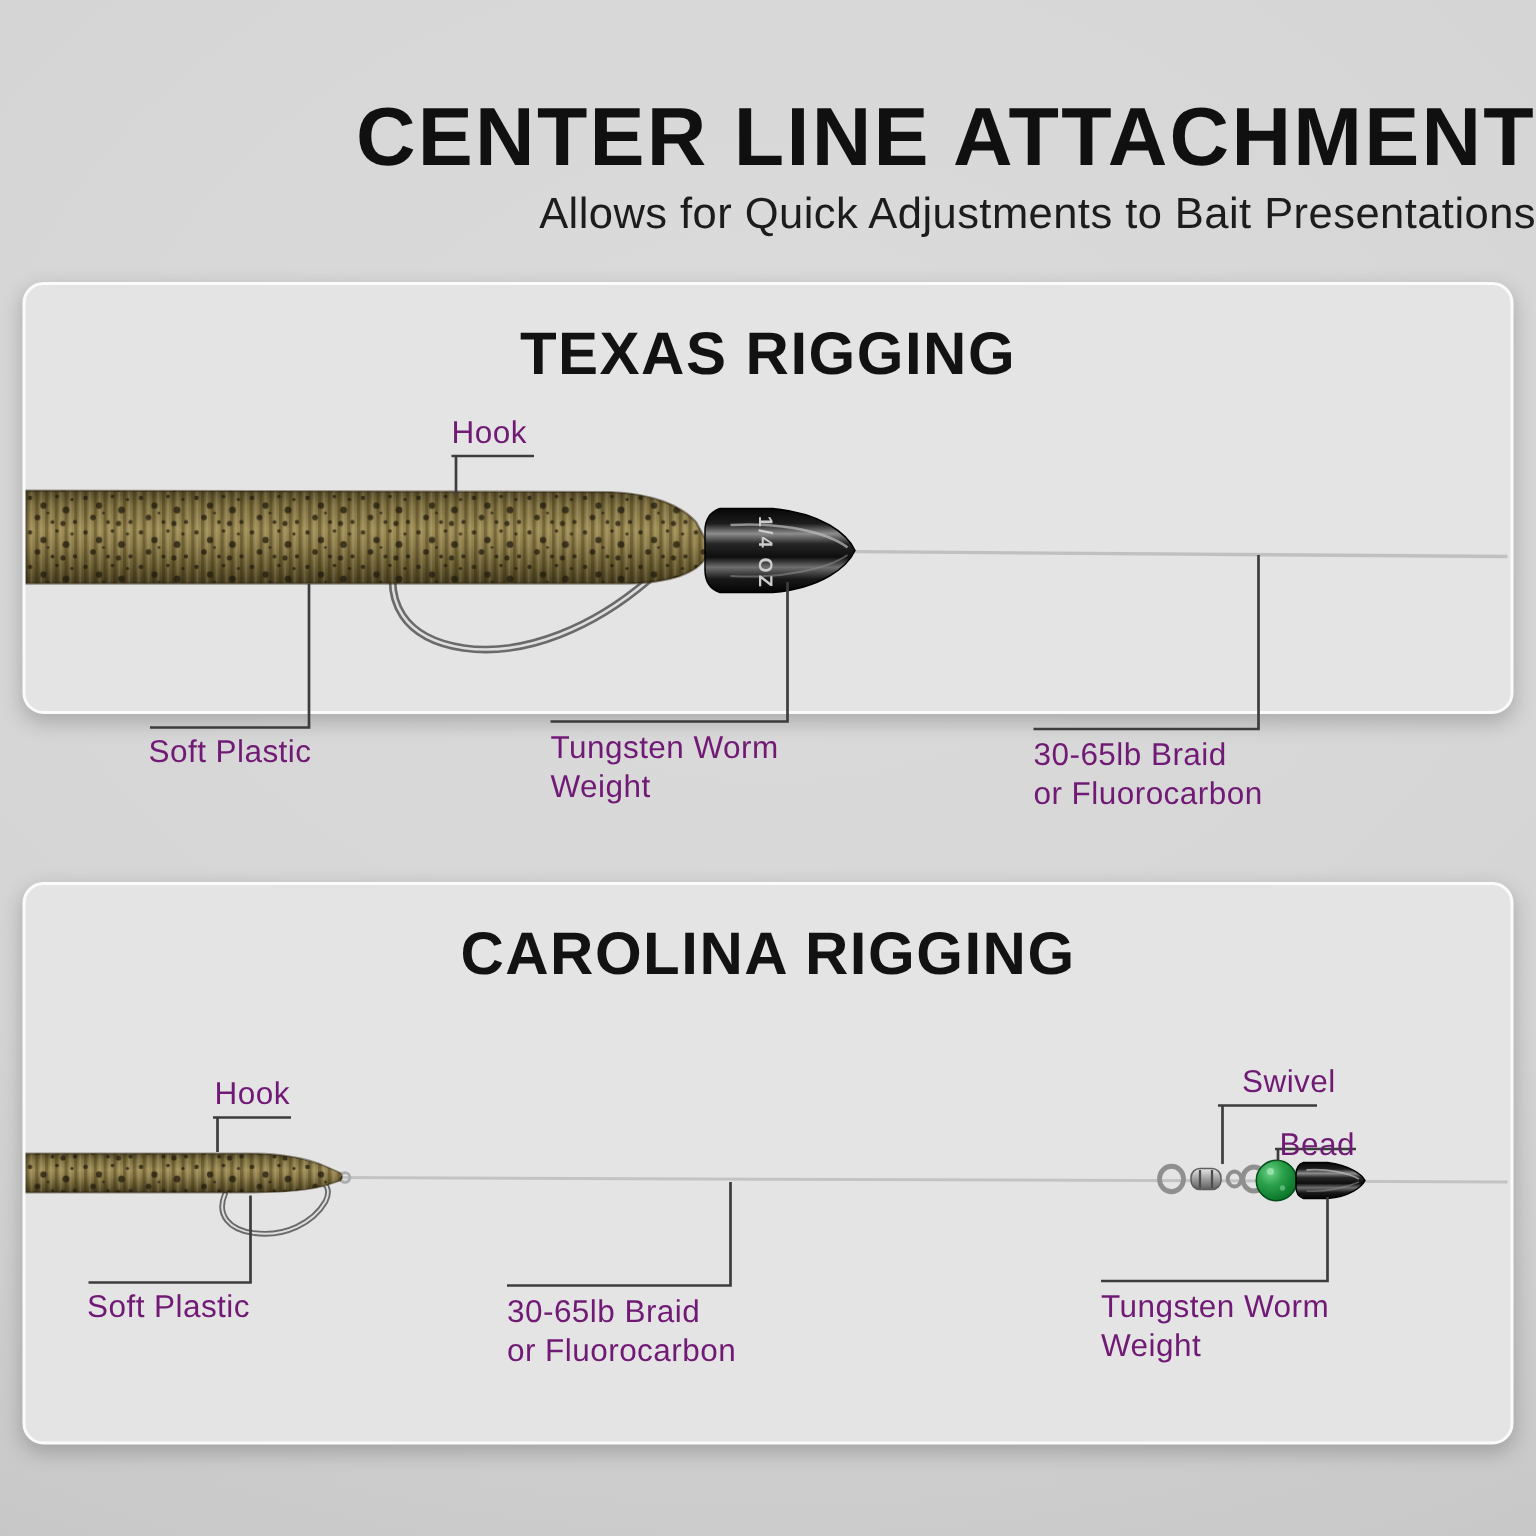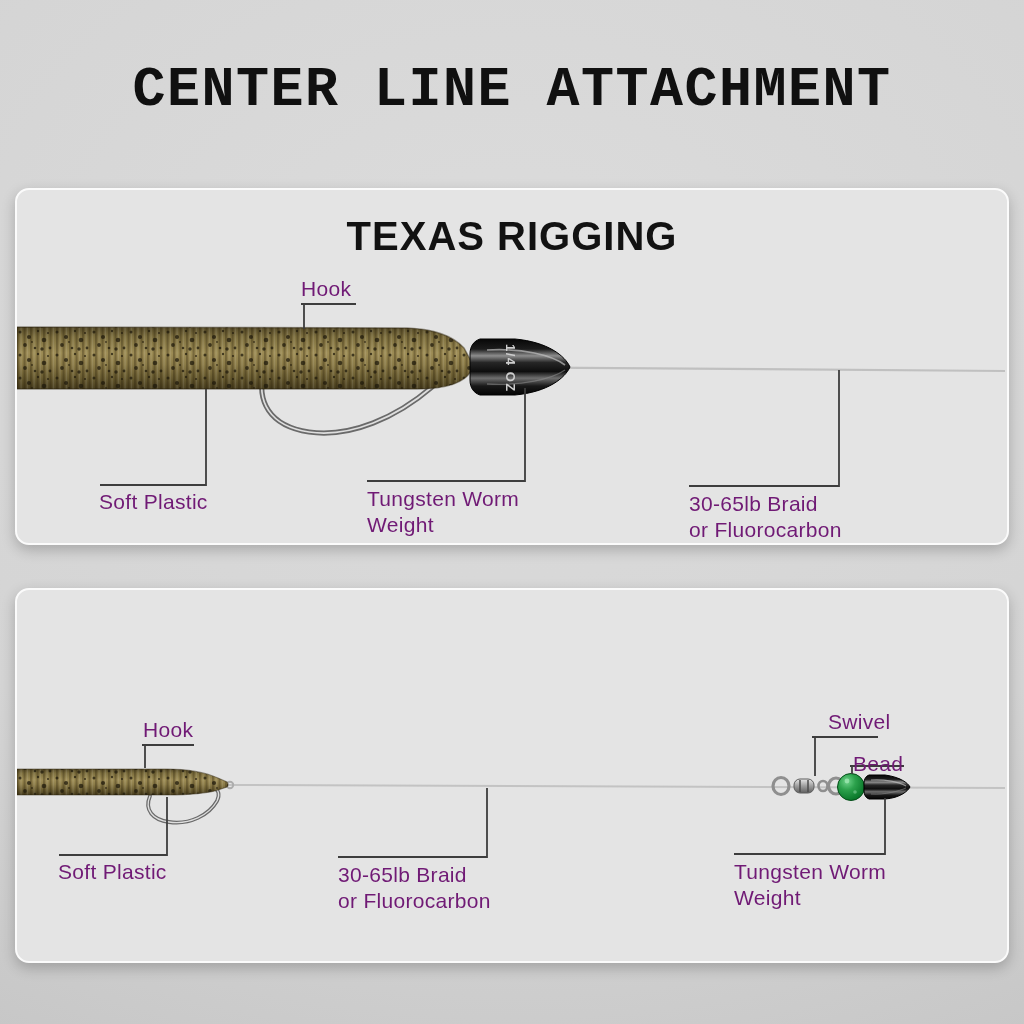--- a/index.html
+++ b/index.html
@@ -1,49 +1,50 @@
 <!DOCTYPE html>
 <html><head>
 <meta charset="utf-8">
 <style>
   html,body{margin:0;padding:0;}
   body{
     width:1024px;height:1024px;position:relative;overflow:hidden;
     font-family:"Liberation Sans",sans-serif;color:#1a1a1a;
     background:radial-gradient(140% 105% at 50% 30%, #dcdcdc 0%, #d4d4d4 50%, #c4c4c4 82%, #b4b4b4 100%);
   }
-  .header{position:absolute;top:62px;left:0;right:0;text-align:center;font-family:Liberation Mono, monospace;}
+  .header{position:absolute;top:62px;left:0;right:0;text-align:right;}
   .title{
     margin:0;font-size:55px;line-height:58px;font-weight:800;letter-spacing:1.5px;color:#101010;
   }
   .subtitle{
     margin:6px 0 0;font-size:29px;line-height:34px;font-weight:500;letter-spacing:.3px;color:#1c1c1c;
   }
   .panel{
     position:absolute;left:15px;width:994px;box-sizing:border-box;
     background:#e4e4e4;border:2px solid #fbfbfb;border-radius:14px;
     box-shadow:0 5px 14px rgba(0,0,0,.22);
   }
-  #panel-texas{top:188px;height:357px;}
+  #panel-texas{top:188px;height:288px;}
   #panel-carolina{top:588px;height:375px;}
   .panel-title{
     position:absolute;left:0;right:0;top:24px;margin:0;text-align:center;
     font-size:40px;font-weight:800;letter-spacing:1px;color:#121212;
   }
   .rig-svg{position:absolute;left:0;top:0;}
   .lbl{
     position:absolute;font-size:21px;line-height:26px;color:#701a75;
     letter-spacing:.3px;white-space:nowrap;
   }
 </style>
 </head>
 <body>
 
 <div class="header">
   <h1 class="title">CENTER LINE ATTACHMENT</h1>
+  <p class="subtitle">Allows for Quick Adjustments to Bait Presentations</p>
 </div>
 
 <section class="panel" id="panel-texas">
   <h2 class="panel-title">TEXAS RIGGING</h2>
 
   <svg class="rig-svg" width="990" height="375" viewBox="0 0 990 375">
     <defs>
       <linearGradient id="wormGrad" x1="0" y1="0" x2="0" y2="1">
         <stop offset="0" stop-color="#554a28"></stop>
         <stop offset="0.16" stop-color="#7d6f3e"></stop>
@@ -135,20 +136,21 @@
     <div>Tungsten Worm</div>
     <div>Weight</div>
   </div>
   <div class="lbl" style="left:672px;top:301px;">
     <div>30-65lb Braid</div>
     <div>or Fluorocarbon</div>
   </div>
 </section>
 
 <section class="panel" id="panel-carolina">
+  <h2 class="panel-title">CAROLINA RIGGING</h2>
 
   <svg class="rig-svg" width="990" height="371" viewBox="0 0 990 371">
 
     <line x1="208" y1="195" x2="988" y2="198" stroke="#c3c3c3" stroke-width="2"></line>
 
     <g>
       <path d="M133,206 C127,220 136,230 152,232 C173,235 192,225 200,211 C203,205 202,199 196,198" fill="none" stroke="#6a6a6a" stroke-width="3.8" stroke-linecap="round"></path>
       <path d="M133,206 C127,220 136,230 152,232 C173,235 192,225 200,211 C203,205 202,199 196,198" fill="none" stroke="#dedede" stroke-width="1.3" stroke-linecap="round"></path>
       <circle cx="213" cy="195" r="3.2" fill="none" stroke="#adadad" stroke-width="2"></circle>
     </g>

